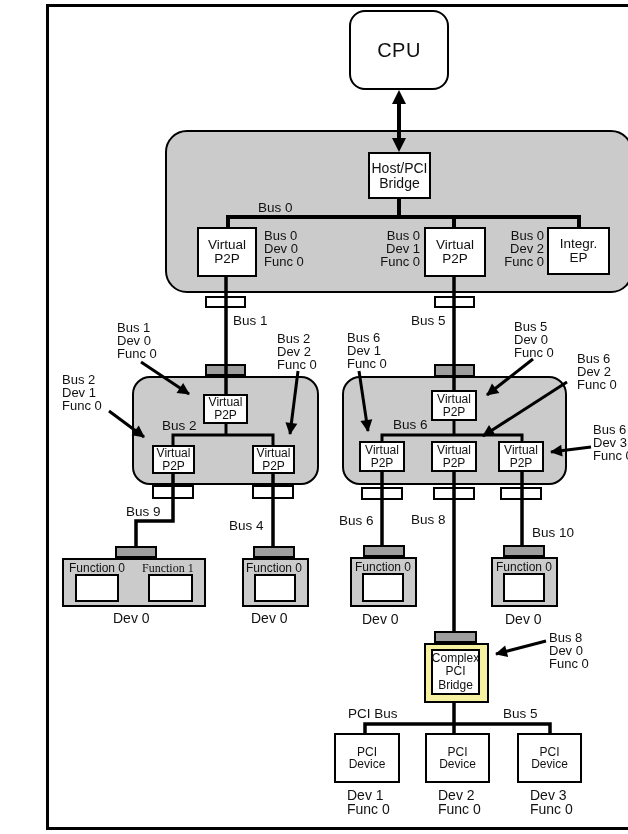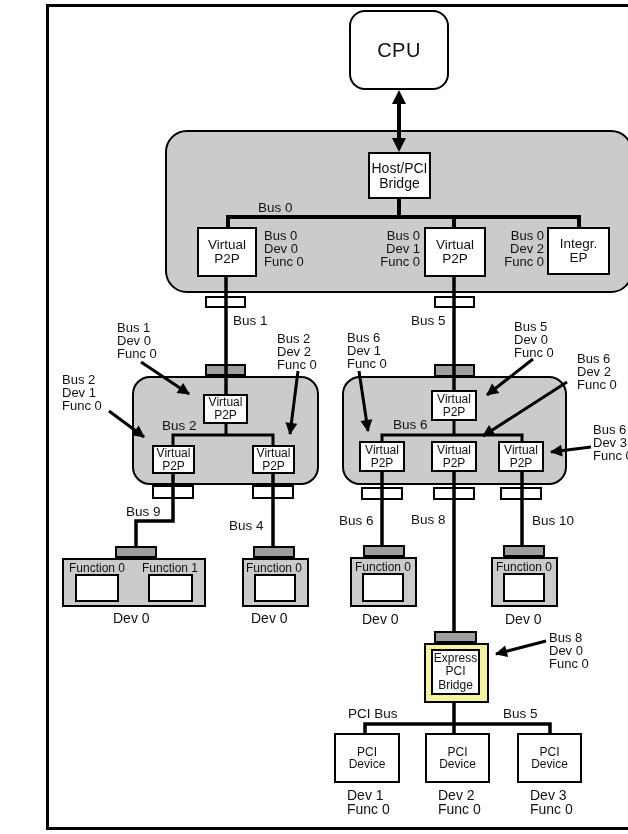--- a/index.html
+++ b/index.html
@@ -114,41 +114,41 @@
   <div class="box vp2p-sm" style="left:456px;top:441px;width:42px;height:27px;">Virtual
 P2P</div>
 
   <div class="box" style="left:33px;top:574px;width:40px;height:24px;"></div>
   <div class="box" style="left:106px;top:574px;width:41px;height:24px;"></div>
   <div class="box" style="left:212px;top:574px;width:38px;height:24px;"></div>
   <div class="box" style="left:320px;top:573px;width:38px;height:25px;"></div>
   <div class="box" style="left:461px;top:573px;width:38px;height:25px;"></div>
 
   <div class="box yellow" style="left:382px;top:643px;width:61px;height:56px;"></div>
-  <div class="box exp" style="left:389px;top:649px;width:45px;height:42px;">Express
+  <div class="box exp" style="left:389px;top:649px;width:45px;height:42px;">Complex
 PCI
 Bridge</div>
 
   <div class="box pcidev" style="left:292px;top:733px;width:62px;height:46px;">PCI
 Device</div>
   <div class="box pcidev" style="left:383px;top:733px;width:61px;height:46px;">PCI
 Device</div>
   <div class="box pcidev" style="left:475px;top:733px;width:61px;height:46px;">PCI
 Device</div>
 
   <div class="buslbl" style="left:216px;top:201px;">Bus 0</div>
   <div class="buslbl" style="left:191px;top:314px;">Bus 1</div>
   <div class="buslbl" style="left:120px;top:419px;">Bus 2</div>
   <div class="buslbl" style="left:84px;top:505px;">Bus 9</div>
   <div class="buslbl" style="left:187px;top:519px;">Bus 4</div>
   <div class="buslbl" style="left:369px;top:314px;">Bus 5</div>
   <div class="buslbl" style="left:351px;top:418px;">Bus 6</div>
   <div class="buslbl" style="left:297px;top:514px;">Bus 6</div>
   <div class="buslbl" style="left:369px;top:513px;">Bus 8</div>
-  <div class="buslbl" style="left:490px;top:514px;">Bus 10</div>
+  <div class="buslbl" style="left:490px;top:526px;">Bus 10</div>
   <div class="buslbl" style="left:306px;top:707px;">PCI Bus</div>
   <div class="buslbl" style="left:461px;top:707px;">Bus 5</div>
 
   <div class="lbl" style="left:222px;top:229px;">Bus 0
 Dev 0
 Func 0</div>
   <div class="lbl ralign" style="left:330px;top:229px;width:48px;">Bus 0
 Dev 1
 Func 0</div>
   <div class="lbl ralign" style="left:455px;top:229px;width:47px;">Bus 0
@@ -174,21 +174,21 @@
 Dev 2
 Func 0</div>
   <div class="lbl" style="left:551px;top:423px;">Bus 6
 Dev 3
 Func 0</div>
   <div class="lbl" style="left:507px;top:631px;">Bus 8
 Dev 0
 Func 0</div>
 
   <div class="fnlbl" style="left:27px;top:561px;">Function 0</div>
-  <div class="fnlbl" style="left:100px;top:561px;">Function 1</div>
+  <div class="fnlbl" style="left:100px;top:561px;font-family:Liberation Serif, serif;">Function 1</div>
   <div class="fnlbl" style="left:204px;top:561px;">Function 0</div>
   <div class="fnlbl" style="left:313px;top:560px;">Function 0</div>
   <div class="fnlbl" style="left:454px;top:560px;">Function 0</div>
   <div class="devlbl" style="left:71px;top:611px;">Dev 0</div>
   <div class="devlbl" style="left:209px;top:611px;">Dev 0</div>
   <div class="devlbl" style="left:320px;top:612px;">Dev 0</div>
   <div class="devlbl" style="left:463px;top:612px;">Dev 0</div>
   <div class="devlbl" style="left:305px;top:788px;">Dev 1
 Func 0</div>
   <div class="devlbl" style="left:396px;top:788px;">Dev 2

